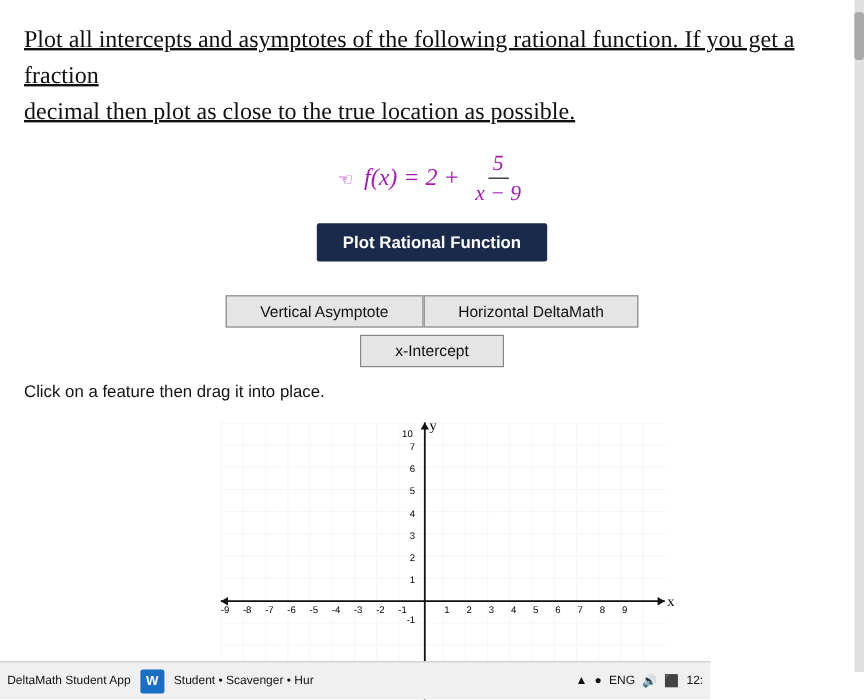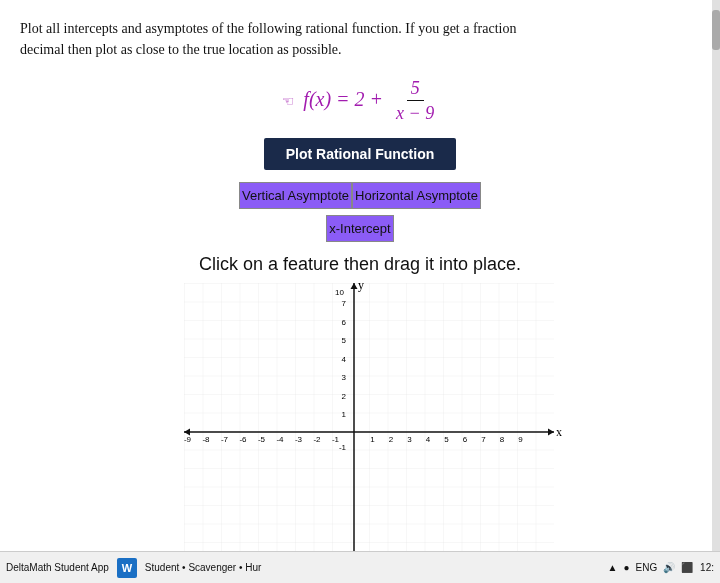--- a/index.html
+++ b/index.html
@@ -10,24 +10,25 @@
       font-family: Georgia, 'Times New Roman', serif;
       overflow: hidden;
       position: relative;
     }
 
     .main-content {
       padding: 18px 20px 0 20px;
     }
 
     .instructions {
-      font-size: 14px;
+      font-size: 20px;
       line-height: 1.5;
       color: #111;
       max-width: 700px;
+      text-decoration: underline;
     }
 
     .function-display {
       text-align: center;
       margin: 18px 0 14px 0;
       font-size: 20px;
       color: #a21caf;
     }
 
     .fraction {
@@ -45,21 +46,21 @@
     }
 
     .fraction .denominator {
       padding: 2px 4px 0 4px;
       font-size: 18px;
     }
 
     .button-row {
       display: flex;
       justify-content: center;
-      margin-bottom: 12px;
+      margin-bottom: 28px;
     }
 
     .plot-btn {
       background: #1a2a4a;
       color: #fff;
       border: none;
       padding: 8px 22px;
       font-size: 14px;
       font-weight: bold;
       cursor: pointer;
@@ -68,61 +69,62 @@
     }
 
     .asymptote-row {
       display: flex;
       justify-content: center;
       gap: 0;
       margin-bottom: 6px;
     }
 
     .feature-btn {
-      background: #8b5cf6;
+      background: #e5e5e5;
       color: #111;
       border: 1px solid #888;
-      padding: 5px 2px;
+      padding: 5px 28px;
       font-size: 13px;
       cursor: pointer;
       font-family: Arial, sans-serif;
     }
 
     .intercept-row {
       display: flex;
       justify-content: center;
       gap: 10px;
       margin-bottom: 12px;
     }
 
     .click-instruction {
-      text-align: center;
-      font-size: 18px;
-      color: #111;
+      text-align: left;
+      font-size: 14px;
+      color: #111;
+      margin-bottom: 10px;
       font-family: Arial, sans-serif;
     }
 
     .graph-area {
       position: relative;
       margin: 0 auto;
       width: 420px;
       height: 300px;
     }
 
     .graph-svg {
       width: 100%;
       height: 100%;
     }
 
     
     .taskbar {
       position: absolute;
       bottom: 0;
       left: 0;
-      width: 720px;
+      width: 592px;
       height: 32px;
       background: #f0f0f0;
       display: flex;
       align-items: center;
       border-top: 1px solid #ccc;
       padding: 0 6px;
       gap: 8px;
     }
 
     .taskbar-app {
@@ -202,21 +204,21 @@
       </span>
     </em>
   </div>
 
   <div class="button-row">
     <button class="plot-btn">Plot Rational Function</button>
   </div>
 
   <div class="asymptote-row">
     <button class="feature-btn">Vertical Asymptote</button>
-    <button class="feature-btn">Horizontal Asymptote</button>
+    <button class="feature-btn">Horizontal DeltaMath</button>
   </div>
 
   <div class="intercept-row">
     <button class="feature-btn">x-Intercept</button>
   </div>
 
   <p class="click-instruction">Click on a feature then drag it into place.</p>
 
   <div class="graph-area">
     <svg class="graph-svg" viewBox="0 0 420 300">

